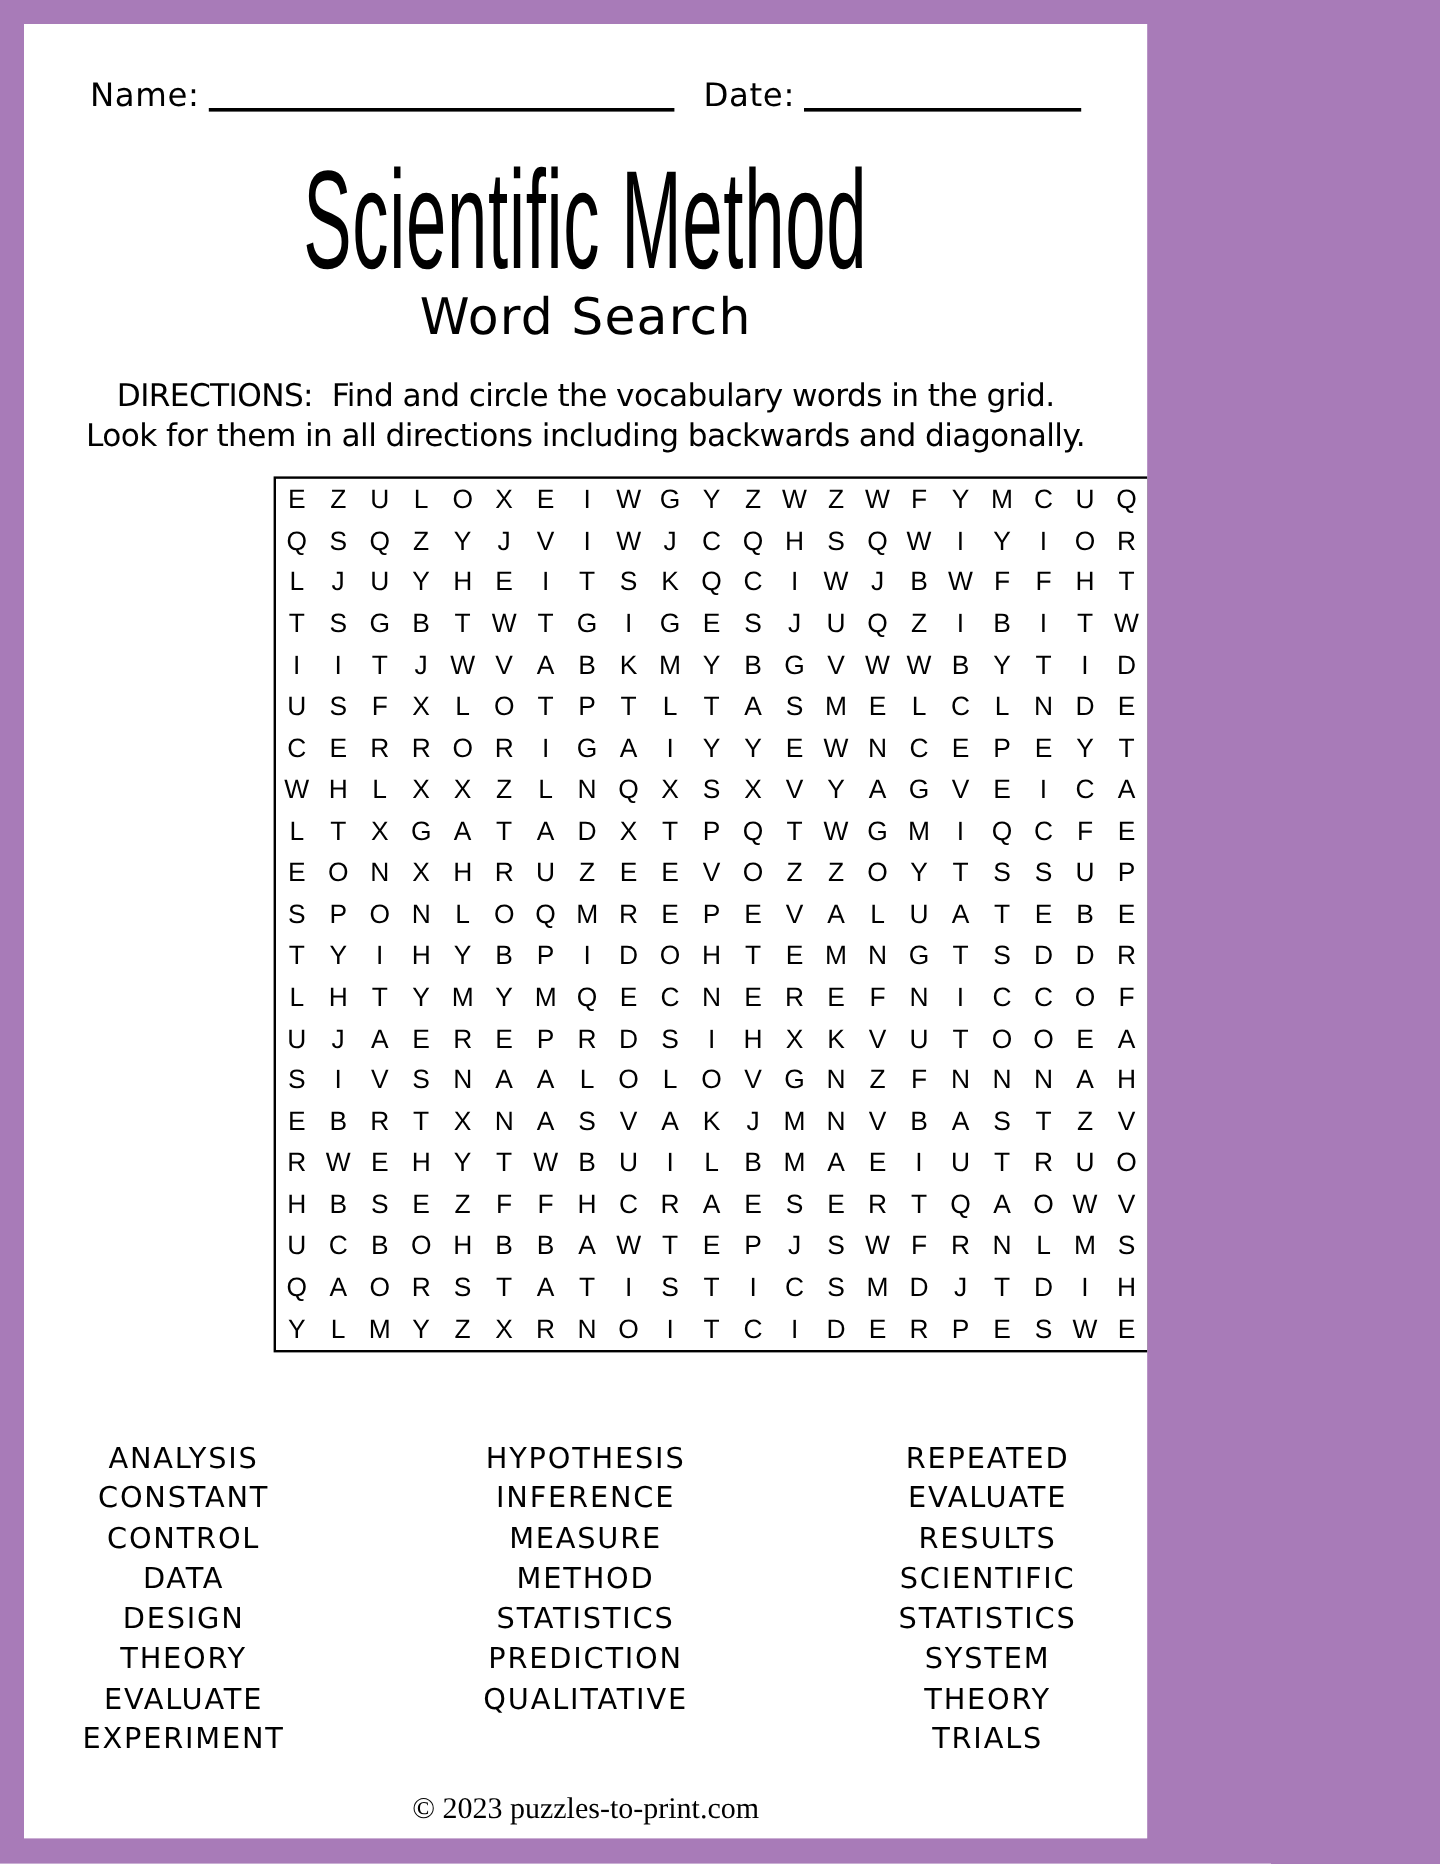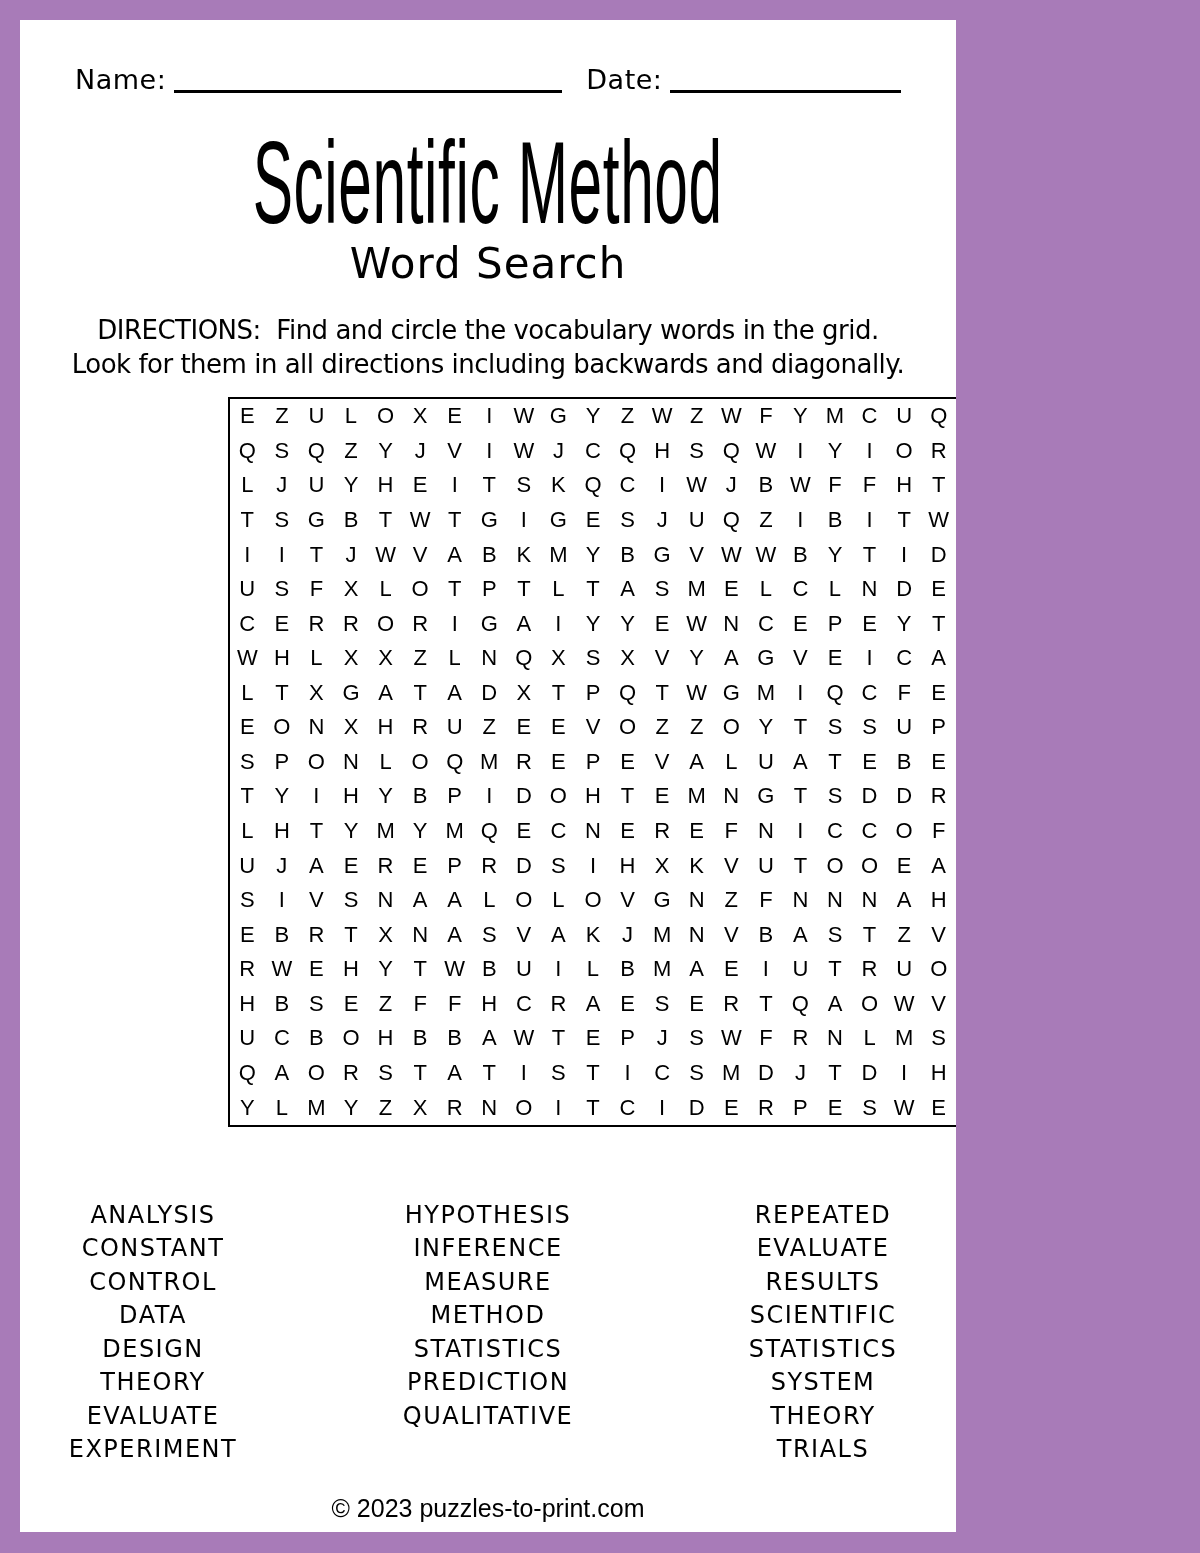--- a/index.html
+++ b/index.html
@@ -94,21 +94,21 @@
   .word-item {
     font-size: 24px;
     line-height: 33.5px;
     letter-spacing: 1.5px;
     white-space: nowrap;
   }
 
   
   .footer {
     text-align: center;
-    font-family: Liberation Sans, sans-serif;
+    font-family: Liberation Serif, serif;
     font-size: 25px;
     margin-top: 27px;
   }
 </style>
 </head>
 <body>
 
 <div class="sheet">
 
   <div class="header-row">

